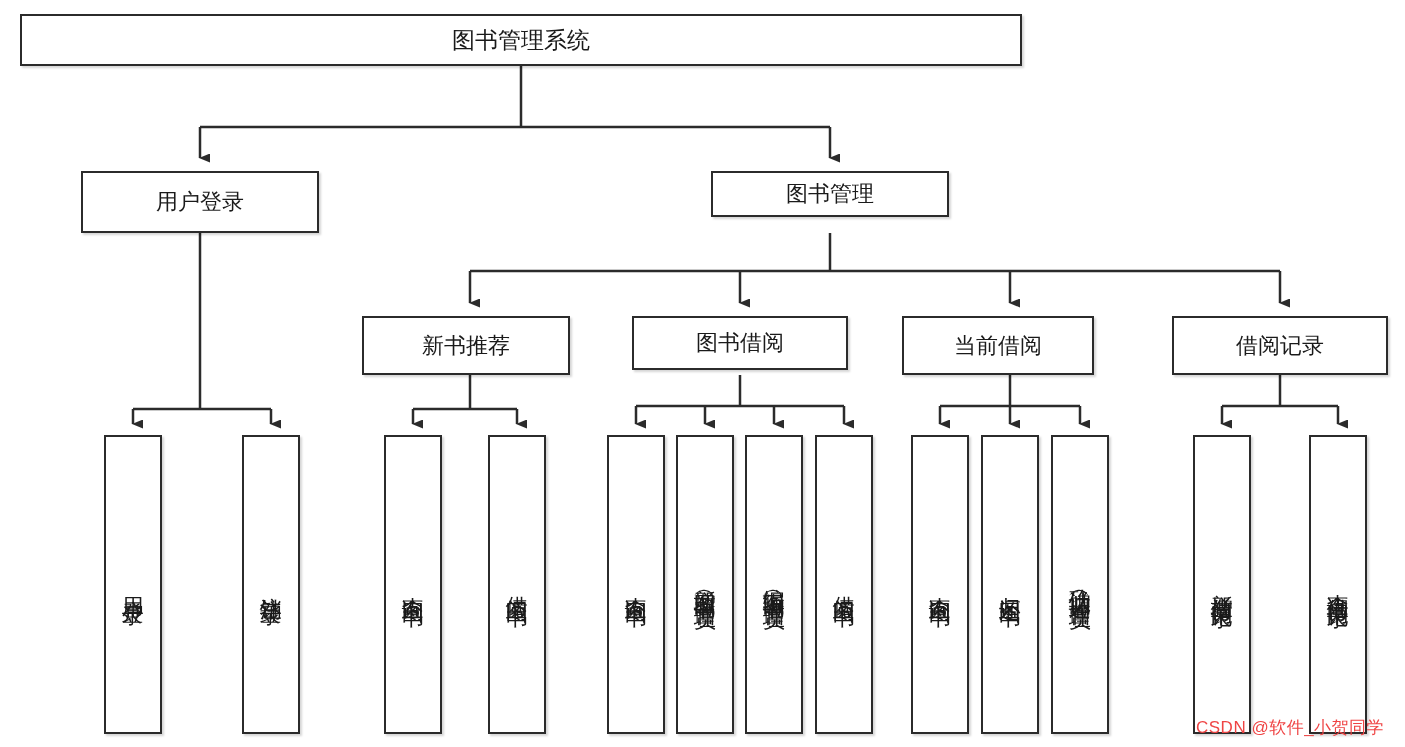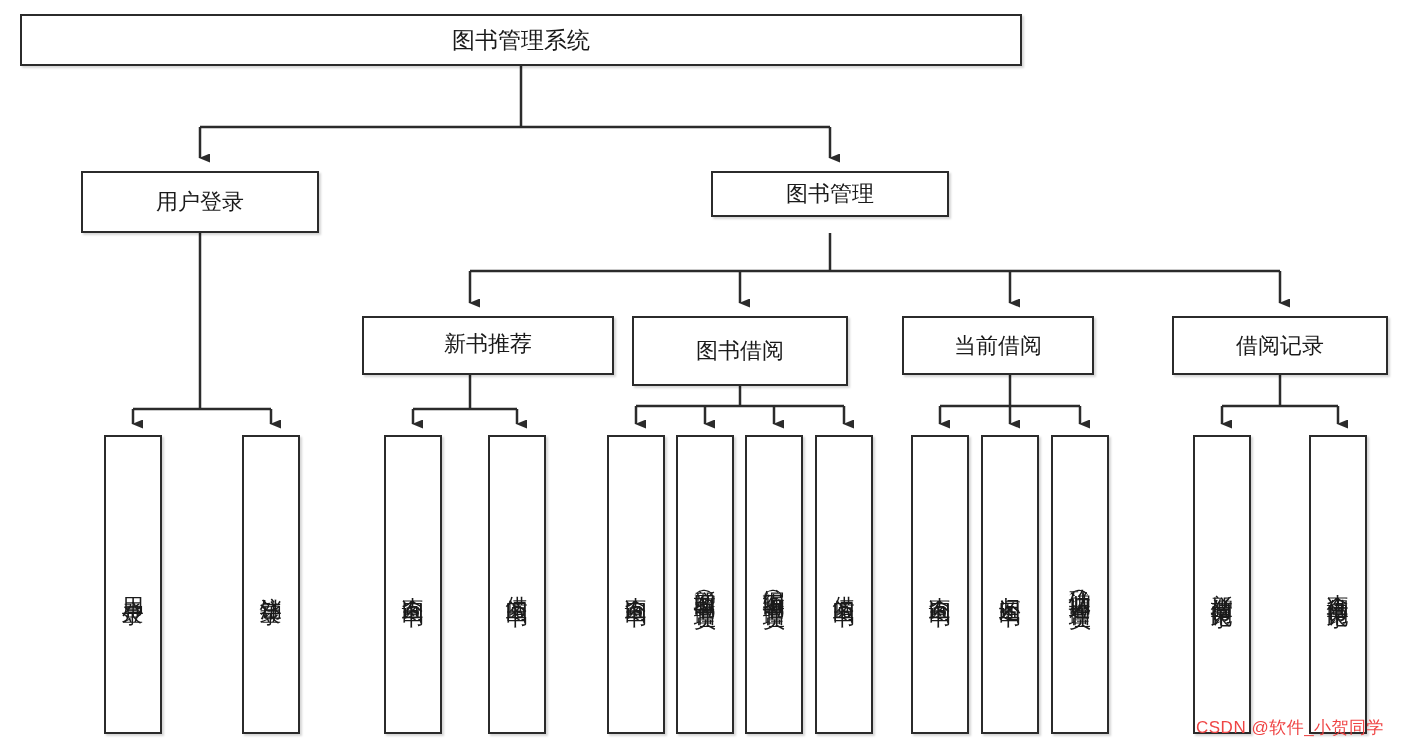--- a/index.html
+++ b/index.html
@@ -129,24 +129,24 @@
     <span class="label">图书管理系统</span>
   </div>
 
   <div class="node horizontal" style="left:81px; top:171px; width:238px; height:62px;">
     <span class="label">用户登录</span>
   </div>
   <div class="node horizontal" style="left:711px; top:171px; width:238px; height:46px;">
     <span class="label">图书管理</span>
   </div>
 
-  <div class="node horizontal" style="left:362px; top:316px; width:252px; height:59px;font-family:Liberation Mono, monospace;">
+  <div class="node horizontal" style="left:362px; top:316px; width:208px; height:59px;">
     <span class="label">新书推荐</span>
   </div>
-  <div class="node horizontal" style="left:632px; top:316px; width:216px; height:70px;">
+  <div class="node horizontal" style="left:632px; top:316px; width:216px; height:54px;">
     <span class="label">图书借阅</span>
   </div>
   <div class="node horizontal" style="left:902px; top:316px; width:192px; height:59px;">
     <span class="label">当前借阅</span>
   </div>
   <div class="node horizontal" style="left:1172px; top:316px; width:216px; height:59px;">
     <span class="label">借阅记录</span>
   </div>
 
   <div class="node vertical" style="left:104px; top:435px; width:58px; height:299px;">

